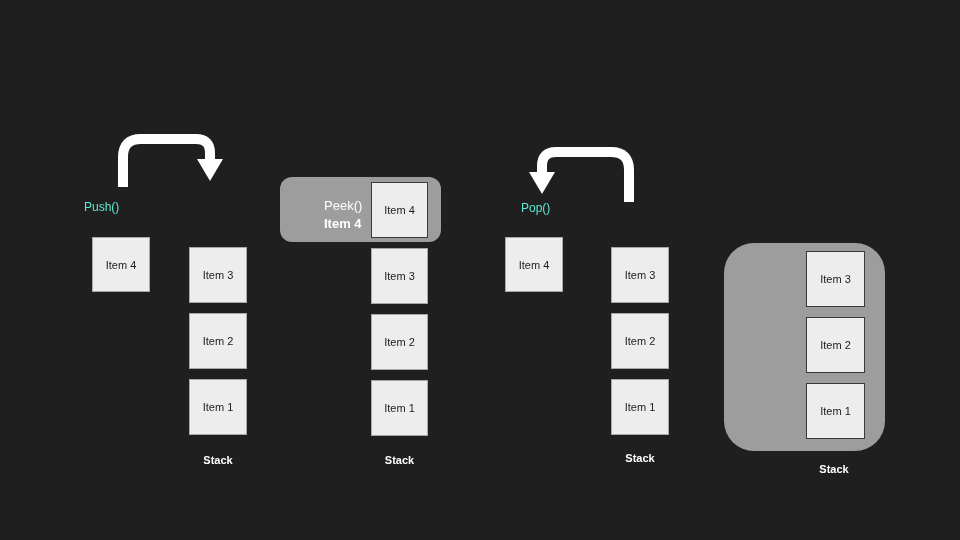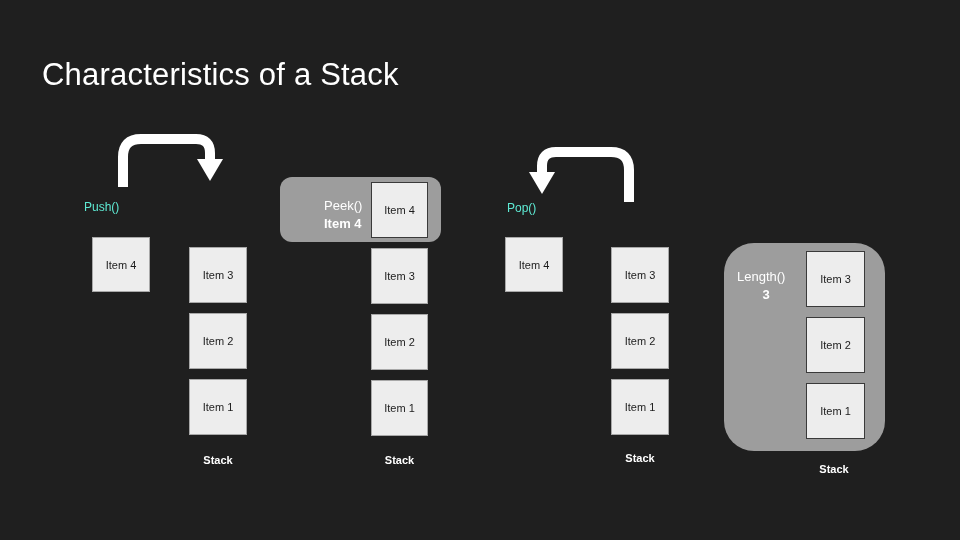--- a/index.html
+++ b/index.html
@@ -41,21 +41,20 @@
   }
   .panel-text .bold{font-weight:bold;}
   .arrow-svg{position:absolute;}
   .center{text-align:center;}
 </style>
 </head>
 <body>
 
 <div class="slide">
 
-  <div class="title">Characteristics of a Stack</div>
 
   <svg class="arrow-svg" style="left:110px;top:127px;" width="120" height="64" viewBox="0 0 120 64">
     <path d="M13,60 L13,30 Q13,12 31,12 L86,12 Q100,12 100,26 L100,32" fill="none" stroke="#ffffff" stroke-width="10"></path>
     <polygon points="87,32 113,32 100,54" fill="#ffffff"></polygon>
   </svg>
 
   <div class="op-label" style="left:84px;top:200px;">Push()</div>
 
   <div class="item-box" style="left:92px;top:237px;">Item 4</div>
 
@@ -76,35 +75,31 @@
   <div class="item-box" style="left:371px;top:314px;width:57px;height:56px;">Item 2</div>
   <div class="item-box" style="left:371px;top:380px;width:57px;height:56px;">Item 1</div>
 
   <div class="stack-label" style="left:371px;top:454px;width:57px;">Stack</div>
 
   <svg class="arrow-svg" style="left:522px;top:140px;" width="120" height="66" viewBox="0 0 120 66">
     <path d="M107,62 L107,30 Q107,12 89,12 L34,12 Q20,12 20,26 L20,32" fill="none" stroke="#ffffff" stroke-width="10"></path>
     <polygon points="7,32 33,32 20,54" fill="#ffffff"></polygon>
   </svg>
 
-  <div class="op-label" style="left:507px;top:201px;">Pop()</div>
+  <div class="op-label" style="left:521px;top:201px;">Pop()</div>
 
   <div class="item-box" style="left:505px;top:237px;">Item 4</div>
 
   <div class="item-box" style="left:611px;top:247px;height:56px;">Item 3</div>
   <div class="item-box" style="left:611px;top:313px;height:56px;">Item 2</div>
   <div class="item-box" style="left:611px;top:379px;height:56px;">Item 1</div>
 
   <div class="stack-label" style="left:611px;top:452px;width:58px;">Stack</div>
 
   <div class="panel length"></div>
-  <div class="panel-text" style="left:737px;top:268px;width:58px;">
-    <div>Length()</div>
-    <div class="bold center">3</div>
-  </div>
 
   <div class="item-box dark-border" style="left:806px;top:251px;width:59px;height:56px;">Item 3</div>
   <div class="item-box dark-border" style="left:806px;top:317px;width:59px;height:56px;">Item 2</div>
   <div class="item-box dark-border" style="left:806px;top:383px;width:59px;height:56px;">Item 1</div>
 
   <div class="stack-label" style="left:804px;top:463px;width:60px;">Stack</div>
 
 </div>
 
 </body></html>

